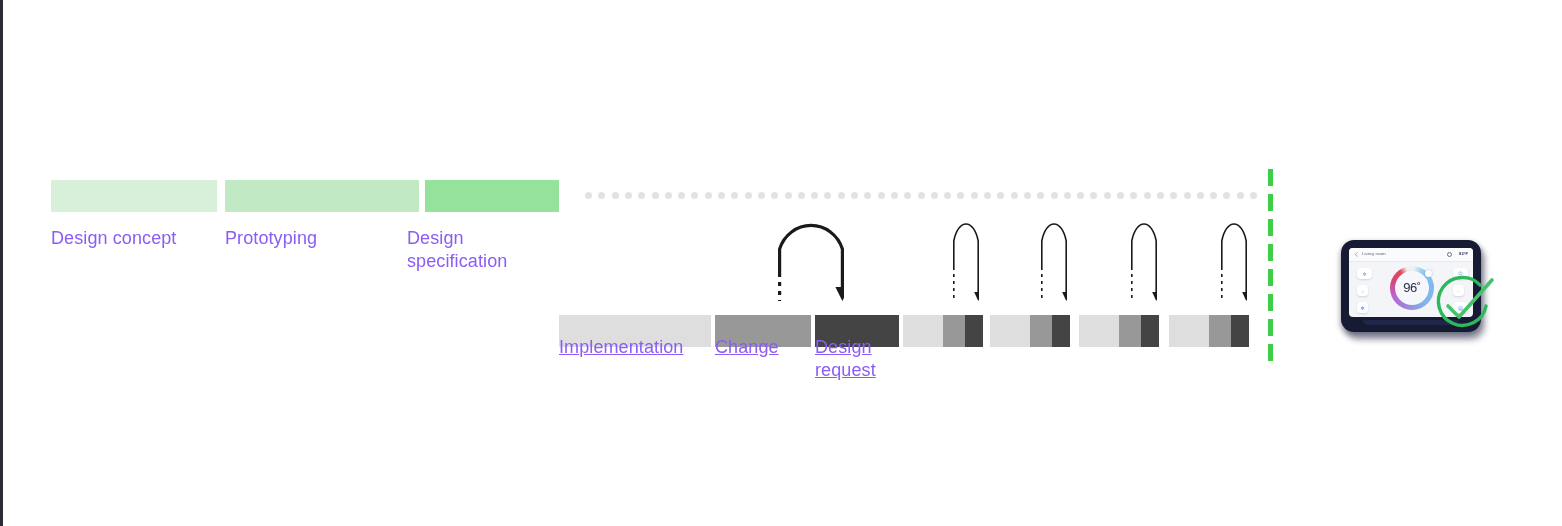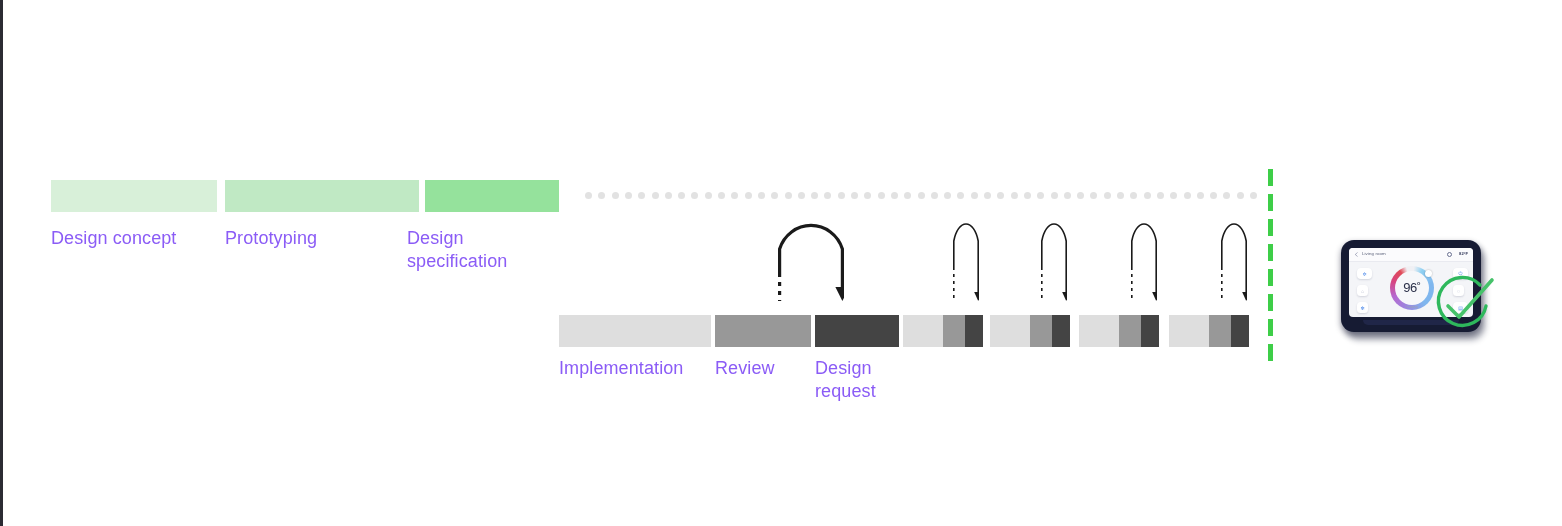--- a/index.html
+++ b/index.html
@@ -28,21 +28,21 @@
   }
   .lbl {
     position: absolute;
     font-size: 18px;
     color: #8b5cf6;
     line-height: 23px;
     letter-spacing: 0.1px;
     white-space: pre-line;
   }
   .lbl-top { top: 227px; }
-  .lbl-bot { top: 357px; }
+  .lbl-bot { top: 336px; text-decoration: underline; }
 
   
   .gblk {
     position: absolute;
     height: 32px;
     top: 315px;
   }
 
   
   #dotline {
@@ -298,21 +298,21 @@
       <div class="dot" style="left: 625.1px; background: rgb(226, 226, 226); width: 7px; height: 7px;"></div>
       <div class="dot" style="left: 638.4px; background: rgb(226, 226, 226); width: 7px; height: 7px;"></div>
       <div class="dot" style="left: 651.7px; background: rgb(226, 226, 226); width: 7px; height: 7px;"></div>
       <div class="dot" style="left: 665px; background: rgb(226, 226, 226); width: 7px; height: 7px;"></div>
     </div>
 
   <div id="gray-blocks">
       <div class="gblk" style="left: 556px; width: 152px; background: rgb(222, 222, 222);"></div>
       <div class="lbl lbl-bot" style="left: 556px; width: 182px;">Implementation</div>
       <div class="gblk" style="left: 712px; width: 96px; background: rgb(152, 152, 152);"></div>
-      <div class="lbl lbl-bot" style="left: 712px; width: 126px;">Review</div>
+      <div class="lbl lbl-bot" style="left: 712px; width: 126px;">Change</div>
       <div class="gblk" style="left: 812px; width: 84px; background: rgb(68, 68, 68);"></div>
       <div class="lbl lbl-bot" style="left: 812px; width: 114px;">Design
 request</div>
       <div class="gblk" style="left: 900px; width: 40px; background: rgb(222, 222, 222);"></div>
       <div class="gblk" style="left: 940px; width: 22px; background: rgb(152, 152, 152);"></div>
       <div class="gblk" style="left: 962px; width: 18px; background: rgb(68, 68, 68);"></div>
       <div class="gblk" style="left: 987px; width: 40px; background: rgb(222, 222, 222);"></div>
       <div class="gblk" style="left: 1027px; width: 22px; background: rgb(152, 152, 152);"></div>
       <div class="gblk" style="left: 1049px; width: 18px; background: rgb(68, 68, 68);"></div>
       <div class="gblk" style="left: 1076px; width: 40px; background: rgb(222, 222, 222);"></div>

